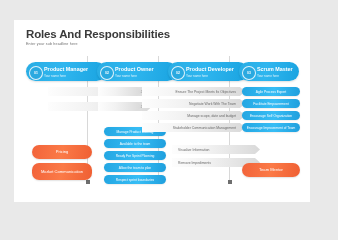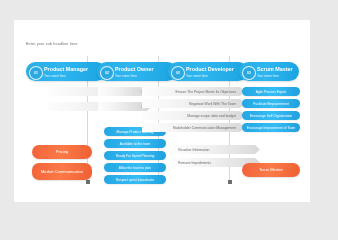--- a/index.html
+++ b/index.html
@@ -81,20 +81,21 @@
     text-align:center;line-height:1.25;
     box-shadow:0 .8px 1.6px rgba(0,0,0,.14);
   }
   .cap-orange span{font-size:4.1px;color:#ffffff;padding:0 4px;}
 </style>
 </head>
 <body>
 
 <div class="slide">
 
+  <div class="title">Roles And Responsibilities</div>
   <div class="subtitle">Enter your sub headline here</div>
 
   <div class="divider" style="left:73px;">
       <div class="cap"></div>
     </div>
   <div class="divider" style="left:144px;">
       <div class="cap"></div>
     </div>
   <div class="divider" style="left:215px;">
       <div class="cap"></div>

